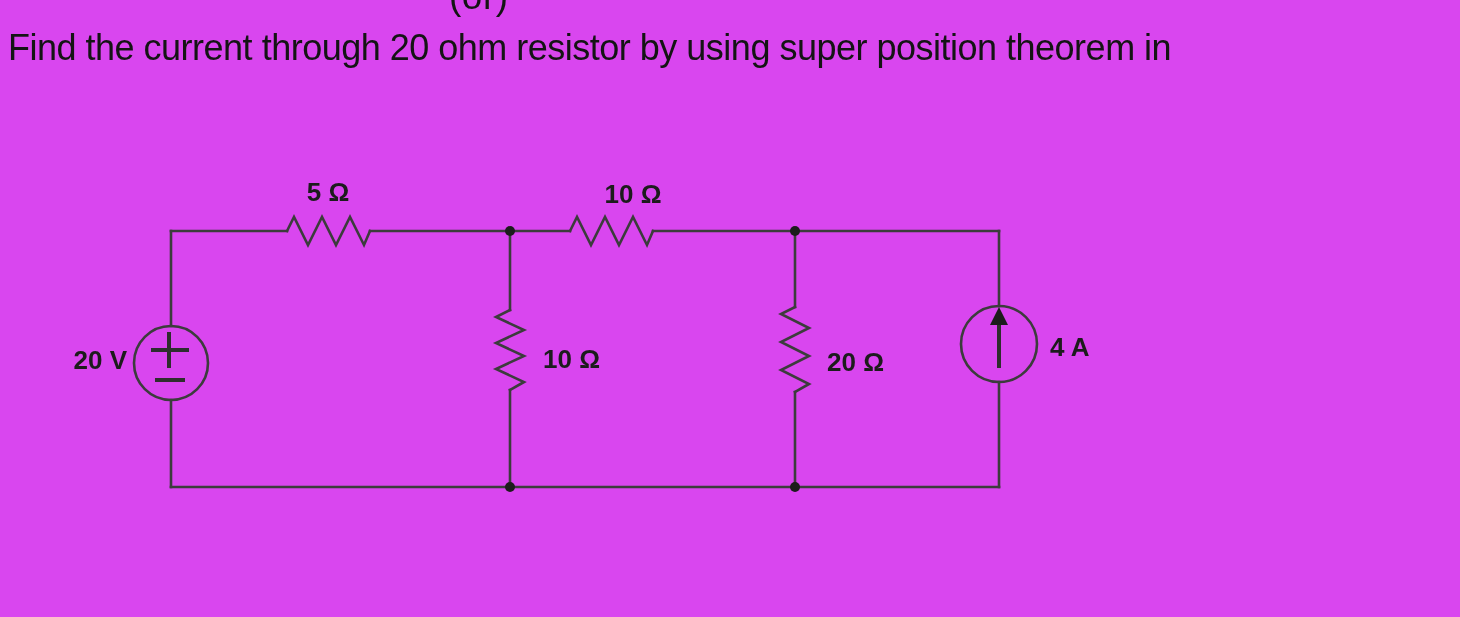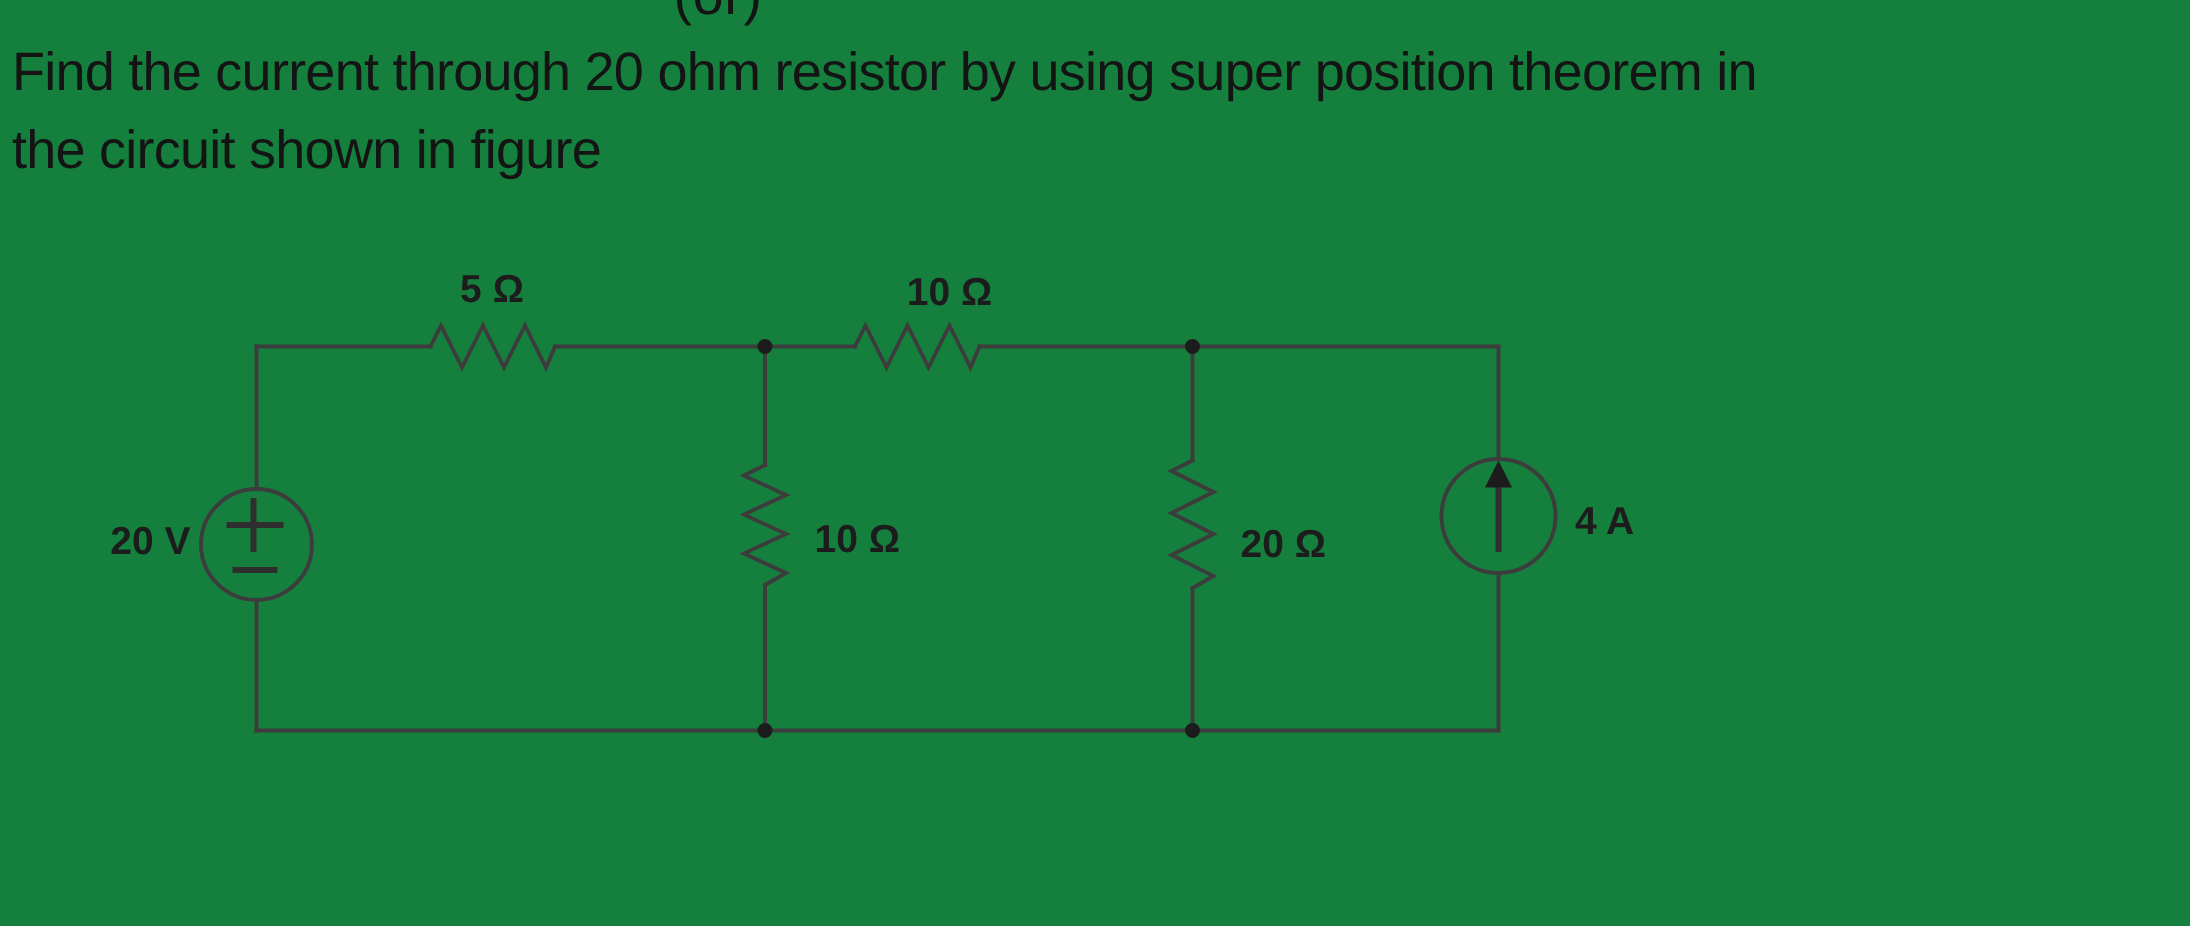--- a/index.html
+++ b/index.html
@@ -1,20 +1,20 @@
 <!DOCTYPE html>
 <html><head>
 <meta charset="utf-8">
 <style>
   html, body { margin: 0; padding: 0; background: #ffffff; }
   #stage {
     position: relative;
     width: 1460px;
     height: 617px;
-    background: #15803d;
+    background: #d946ef;
     overflow: hidden;
     font-family: "Liberation Sans", sans-serif;
   }
   .or-label {
     position: absolute;
     left: 449px;
     top: -24px;
     font-size: 37px;
     color: #141414;
     letter-spacing: 0.5px;
@@ -58,21 +58,20 @@
 </style>
 </head>
 <body>
 
 <div id="stage">
 
   <div class="or-label">(or)</div>
 
   <div class="problem">
     <div>Find the current through 20 ohm resistor by using super position theorem in</div>
-    <div>the circuit shown in figure</div>
   </div>
 
   <svg class="circuit-svg" width="1460" height="617" viewBox="0 0 1460 617">
 
     <path class="wire" d="M171,231 H287 M370,231 H570 M653,231 H999"></path>
 
     <path class="wire" d="M287,231 l7,-14 l14,28 l14,-28 l14,28 l14,-28 l14,28 l6,-14"></path>
 
     <path class="wire" d="M570,231 l7,-14 l14,28 l14,-28 l14,28 l14,-28 l14,28 l6,-14"></path>
 

